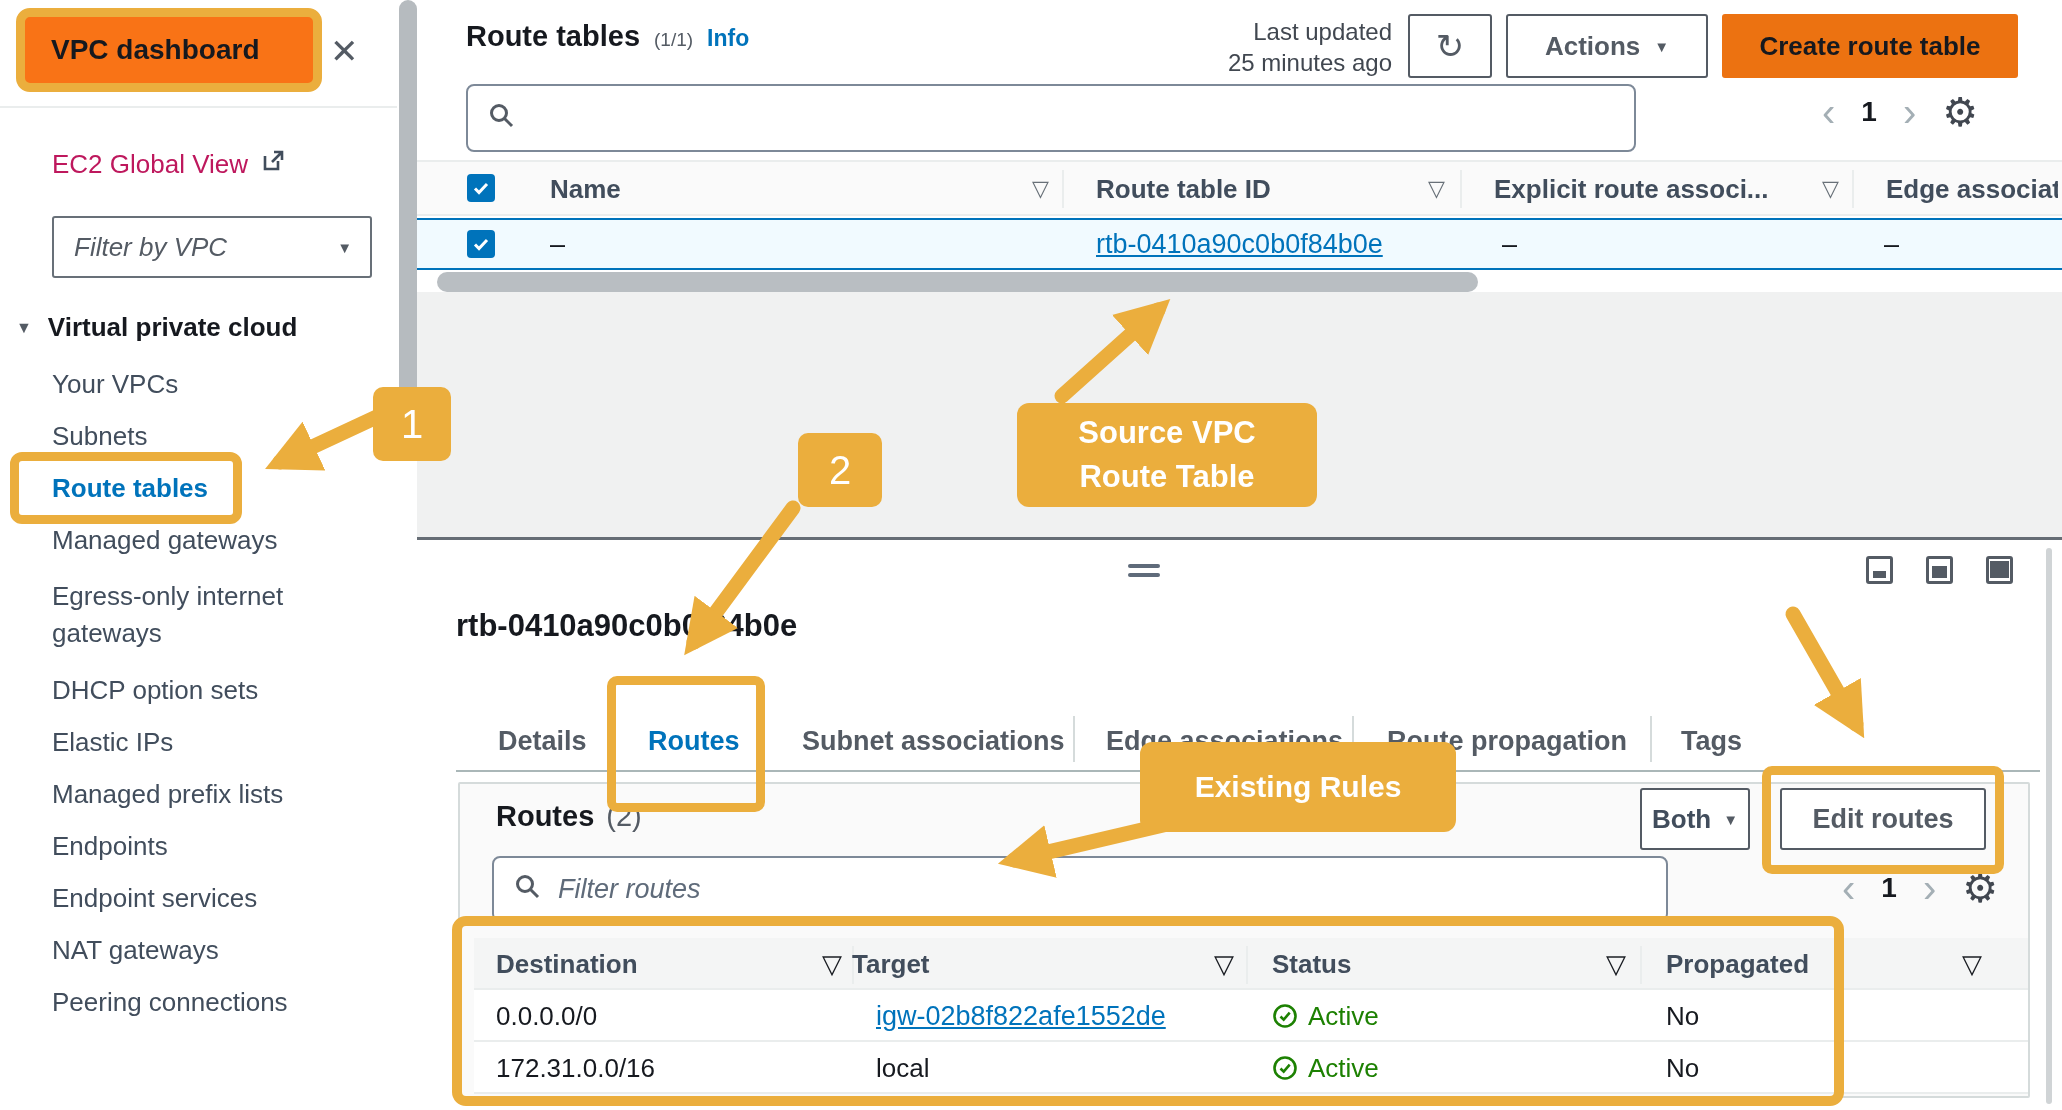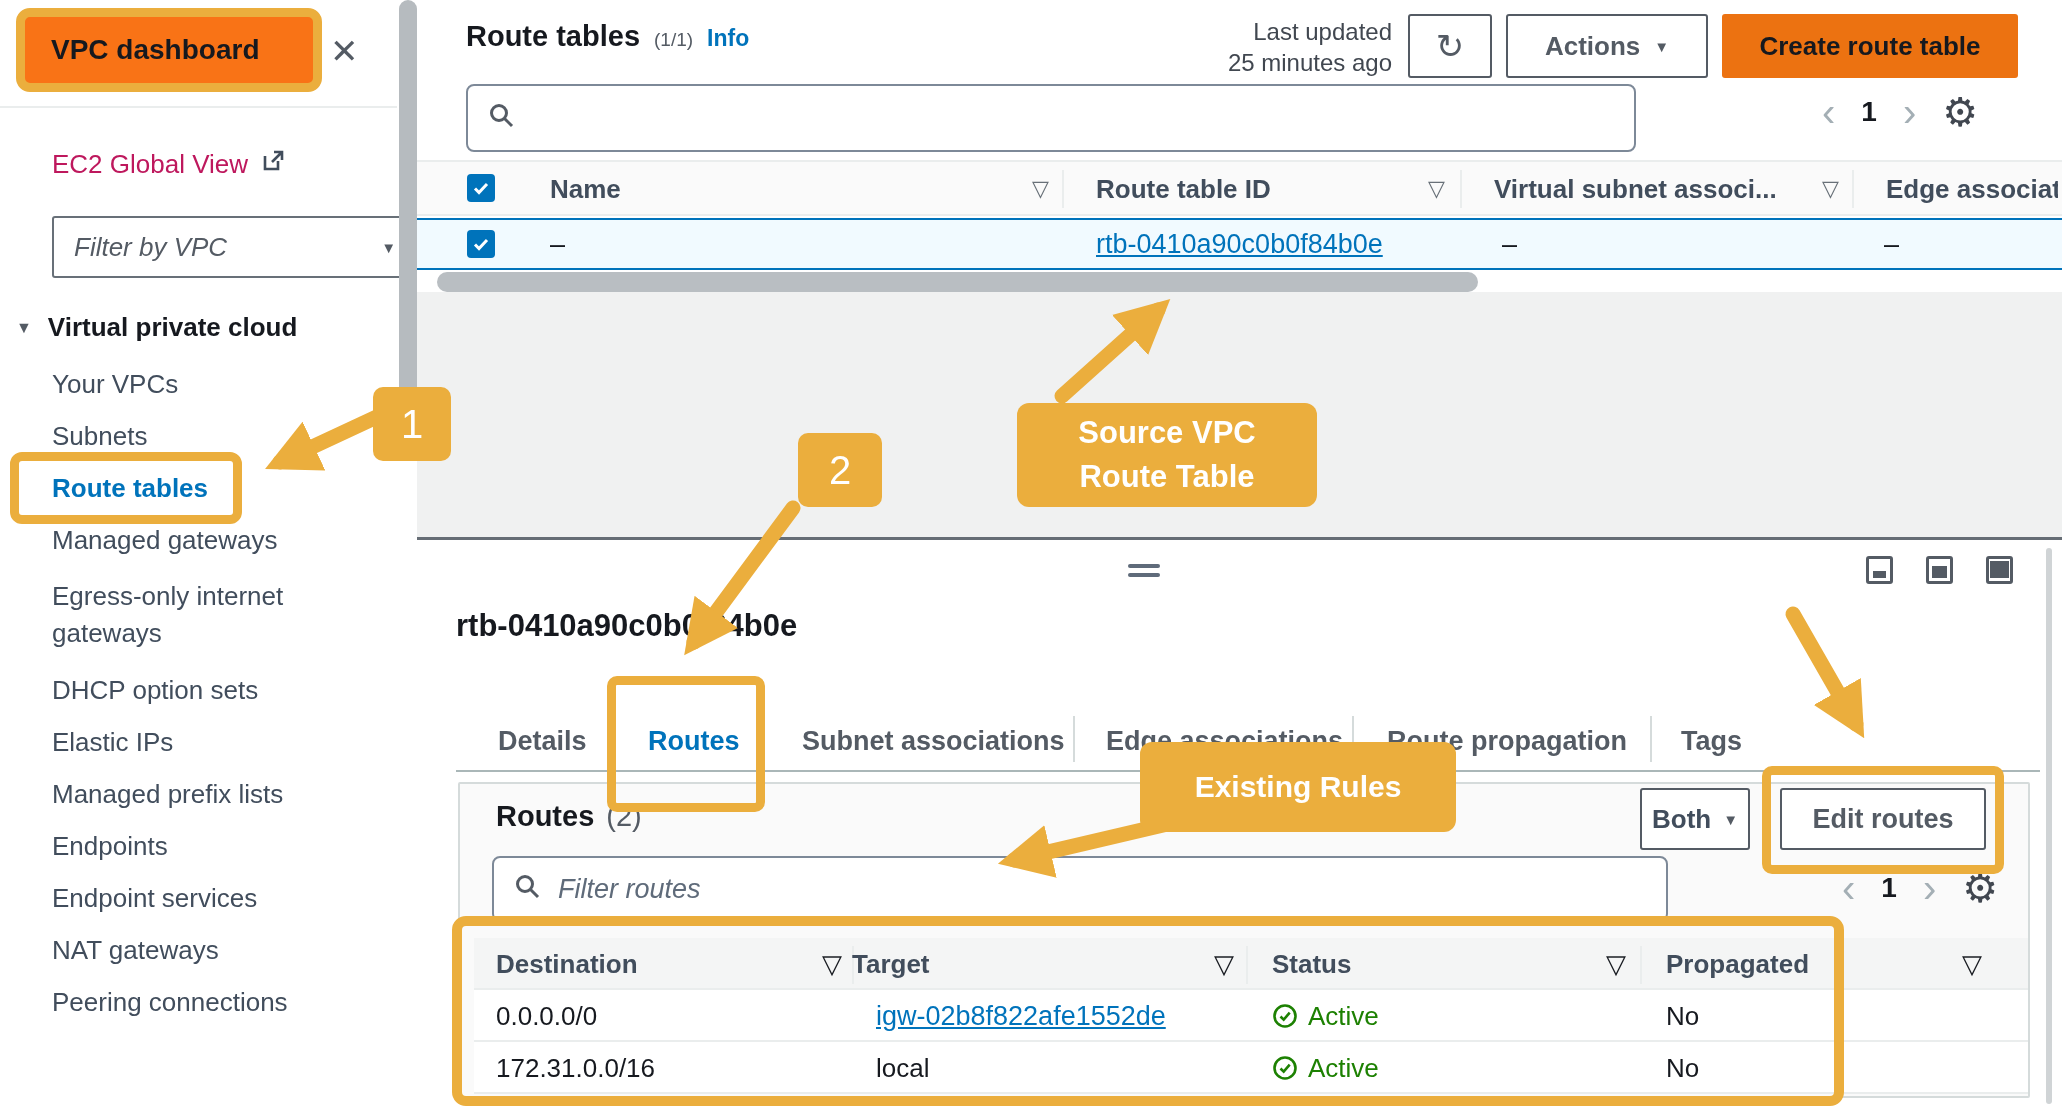--- a/index.html
+++ b/index.html
@@ -7,21 +7,21 @@
   body { font-family:"Liberation Sans", sans-serif; background:#ffffff; color:#16191f; position:relative; }
   .abs { position:absolute; }
 
   
   #sidebar { left:0; top:0; width:397px; height:1110px; background:#fff; }
   .vpc-dash-box { left:16px; top:8px; width:306px; height:84px; border:9px solid #EBAE3D; border-radius:14px; background:#f97316; display:flex; align-items:center; padding-left:26px; }
   .vpc-dash-title { font-size:28px; font-weight:bold; color:#16191f; }
   .close-x { left:330px; top:34px; font-size:34px; color:#545b64; line-height:34px; cursor:pointer; }
   .side-divider { left:0; top:106px; width:397px; height:2px; background:#eaeded; }
   .ec2-row { left:52px; top:148px; font-size:26px; color:#be185d; display:flex; align-items:center; gap:12px; }
-  .vpc-filter { left:52px; top:216px; width:364px; height:62px; border:2px solid #687078; border-radius:3px; background:#fff; display:flex; align-items:center; justify-content:space-between; padding:0 18px 0 20px; }
+  .vpc-filter { left:52px; top:216px; width:320px; height:62px; border:2px solid #687078; border-radius:3px; background:#fff; display:flex; align-items:center; justify-content:space-between; padding:0 18px 0 20px; }
   .vpc-filter .ph { font-style:italic; font-size:26px; color:#545b64; }
   .caret { font-size:15px; color:#545b64; }
   .section-hdr { left:16px; top:312px; display:flex; align-items:center; gap:16px; }
   .tree-caret { font-size:16px; color:#545b64; }
   .section-label { font-size:26px; font-weight:bold; color:#16191f; }
   #side-nav { left:0; top:358px; width:397px; }
   .nav-item { padding:12px 20px 12px 52px; font-size:26px; color:#414d5c; line-height:28px; cursor:pointer; }
   .nav-item.wrap2 { width:360px; line-height:37px; }
   .nav-item.active { position:relative; color:#0073bb; font-weight:bold; }
   .nav-item.active .ring { position:absolute; left:10px; top:-10px; width:232px; height:72px; border:9px solid #EBAE3D; border-radius:12px; }
@@ -192,21 +192,21 @@
     <svg width="20" height="20" viewBox="0 0 20 20">
         <path d="M4 10.5 l4 4 L16 6" fill="none" stroke="#fff" stroke-width="3"></path>
       </svg>
   </div>
   <span class="abs hdr-label" style="left:133px; top:12px;">Name</span>
   <span class="abs sort" style="left:615px; top:14px;">▽</span>
   <div class="vsep" style="left:645px;"></div>
   <span class="abs hdr-label" style="left:679px; top:12px;">Route table ID</span>
   <span class="abs sort" style="left:1011px; top:14px;">▽</span>
   <div class="vsep" style="left:1043px;"></div>
-  <span class="abs hdr-label" style="left:1077px; top:12px;">Virtual subnet associ...</span>
+  <span class="abs hdr-label" style="left:1077px; top:12px;">Explicit route associ...</span>
   <span class="abs sort" style="left:1405px; top:14px;">▽</span>
   <div class="vsep" style="left:1435px;"></div>
   <span class="abs hdr-label" style="left:1469px; top:12px; width:172px; overflow:hidden;">Edge associatio</span>
 </div>
 
 <div class="abs sel-row">
   <div class="abs cbx" style="left:50px; top:10px;">
     <svg width="20" height="20" viewBox="0 0 20 20">
         <path d="M4 10.5 l4 4 L16 6" fill="none" stroke="#fff" stroke-width="3"></path>
       </svg>

